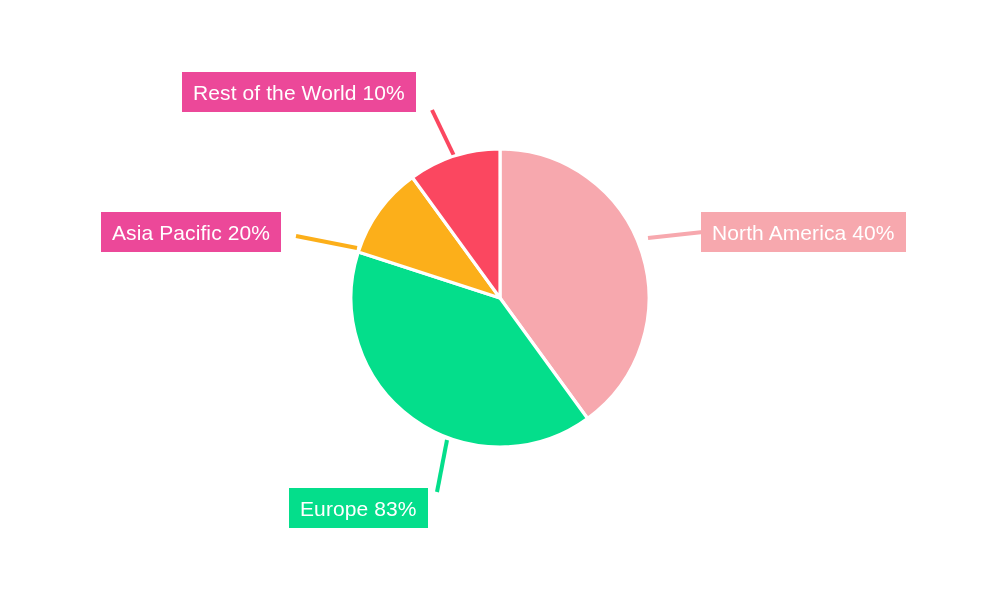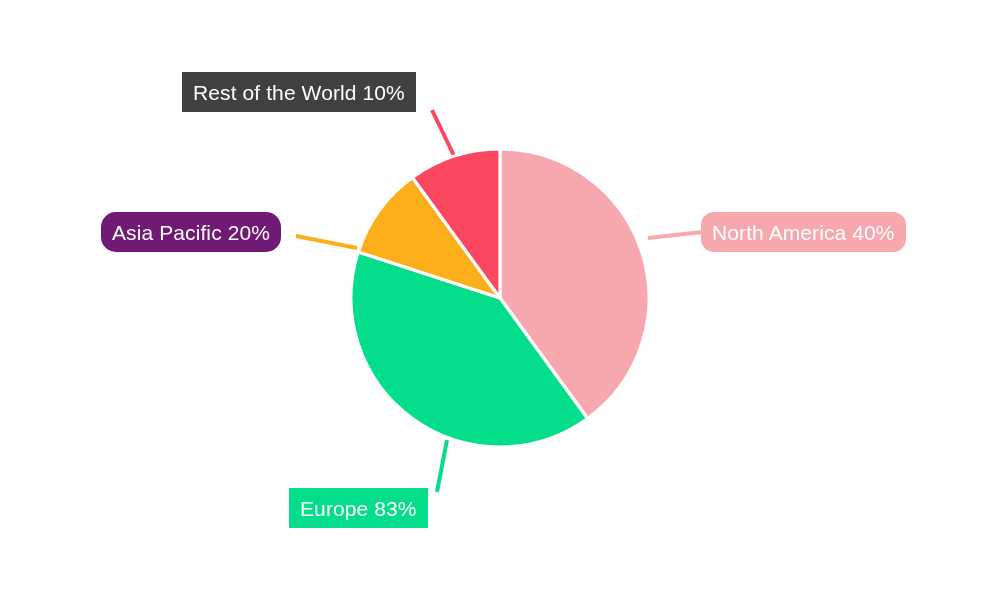--- a/index.html
+++ b/index.html
@@ -38,21 +38,20 @@
     font-size: 21px;
     line-height: 1;
     letter-spacing: 0.1px;
     white-space: nowrap;
     padding: 0 11px;
     height: 40px;
   }
   #label-north-america {
     left: 701px;
     top: 212px;
-    border-radius: 13px;
   }
   #label-europe {
     left: 289px;
     top: 488px;
   }
   #label-asia-pacific {
     left: 101px;
     top: 212px;
   }
   #label-rest-of-world {
@@ -88,21 +87,21 @@
   </svg>
 
   <div class="slice-label" id="label-north-america" style="background:#F7A8AE;">
     <span>North America 40%</span>
   </div>
 
   <div class="slice-label" id="label-europe" style="background:#04DE8B;">
     <span>Europe 83%</span>
   </div>
 
-  <div class="slice-label" id="label-asia-pacific" style="background:#701a75;border-radius:15px;">
+  <div class="slice-label" id="label-asia-pacific" style="background:#ec4899;">
     <span>Asia Pacific 20%</span>
   </div>
 
-  <div class="slice-label" id="label-rest-of-world" style="background:#404040;">
+  <div class="slice-label" id="label-rest-of-world" style="background:#ec4899;">
     <span>Rest of the World 10%</span>
   </div>
 
 </div>
 
 </body></html>

